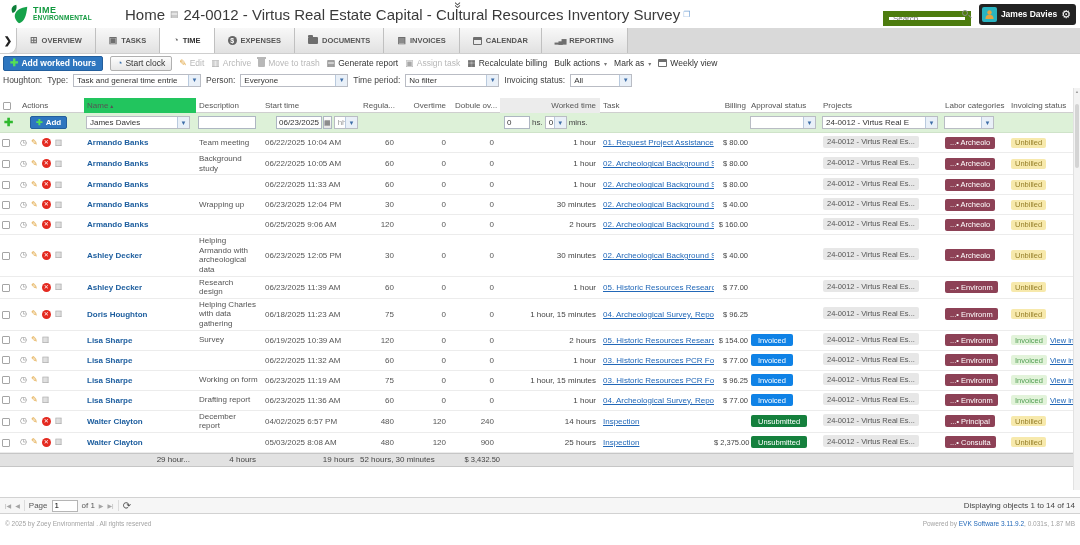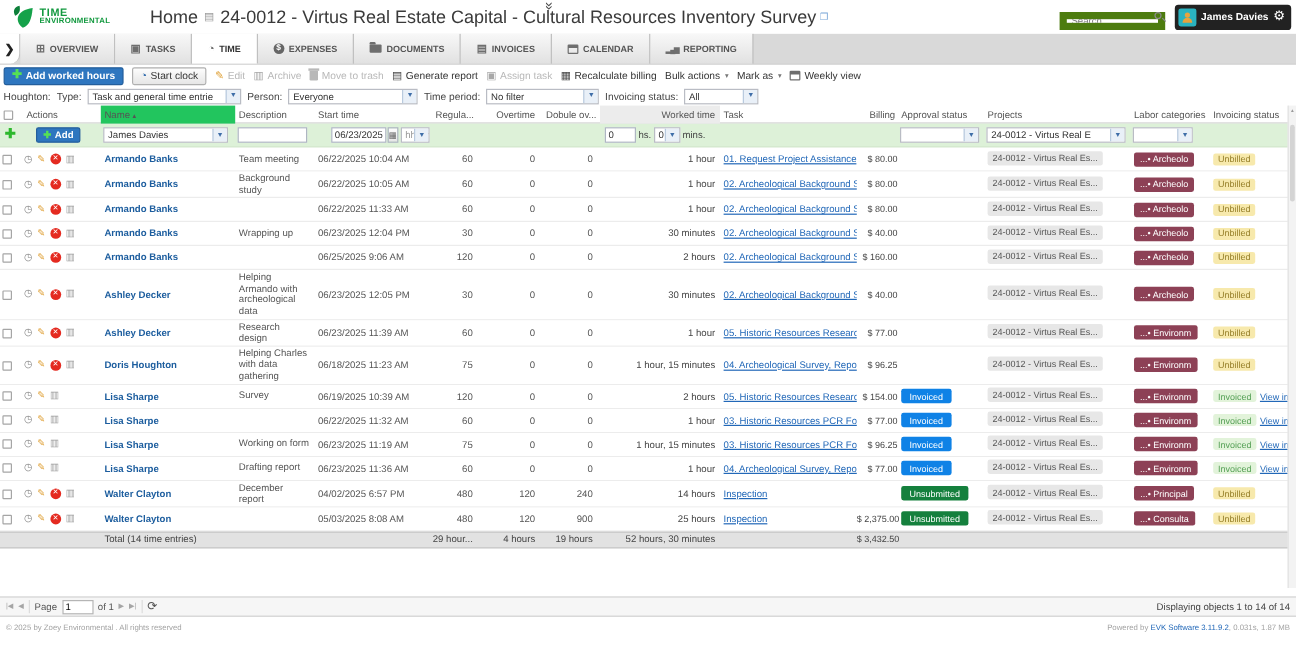--- a/index.html
+++ b/index.html
@@ -66,21 +66,21 @@
   
   .filterbar{height:16px;display:flex;align-items:center;gap:5px;padding:0 3px;background:#fff;font-size:8.5px;color:#444;}
   .sel{height:13px;background:#fff;border:1px solid #b9bcc4;display:inline-flex;align-items:center;
        font-size:8px;color:#333;position:relative;padding:0 15px 0 3px;white-space:nowrap;overflow:hidden;}
   .sel .trig{position:absolute;right:0;top:0;bottom:0;width:12px;background:#e9f0f8;border-left:1px solid #b9cade;
              display:flex;align-items:center;justify-content:center;color:#3f6ea8;font-size:6px;}
   .sel.placeholder{color:#999;}
 
   
   .grid{display:grid;grid-template-columns:16px 68px 112px 66px 98px 40px 52px 48px 100px 114px 34px 72px 122px 66px 72px;}
-  .thead{height:15px;align-items:center;font-size:8px;color:#555;background:#fff;border-bottom:1px solid #cfcfcf;}
+  .thead{height:15px;align-items:center;font-size:8px;color:#555;background:#fff;border-bottom:1px solid #cfcfcf;margin-top:10px;}
   .hc{padding:0 3px;white-space:nowrap;overflow:hidden;}
   .hdr-name{background:#22c55e;height:15px;display:flex;align-items:center;gap:2px;}
   .sort{font-size:6px;color:#555;}
   .h-num{text-align:right;padding-right:6px;}
   .hdr-worked{background:#ececec;text-align:right;height:15px;line-height:15px;padding-right:4px;}
   .h-bill{text-align:right;padding-right:2px;}
   .chk{width:8px;height:8px;border:1px solid #a5a5a5;background:#fff;display:inline-block;border-radius:1px;vertical-align:middle;}
 
   .addrow{background:#ddf1d8;height:20px;align-items:center;border-bottom:1px solid #cfe3c9;font-size:8px;}
   .ac{padding:0 2px;display:flex;align-items:center;gap:3px;}
@@ -683,21 +683,20 @@
     <div class="c"><span class="badge b-unsub">Unsubmitted</span></div>
     <div class="c"><span class="proj">24-0012 - Virtus Real Es...</span></div>
     <div class="c"><span class="labor">...• Consulta</span></div>
     <div class="c inv-c"><span class="st st-unbilled">Unbilled</span></div>
   </div>
     </div>
 
   <div class="grid totalrow">
     <div></div>
       <div></div>
-    <div class="total-label">Total (14 time entries)</div>
     <div class="num-c">29 hour...</div>
     <div class="num-c">4 hours</div>
     <div class="num-c">19 hours</div>
     <div class="worked-c">52 hours, 30 minutes</div>
     <div></div>
     <div class="bill-c">$ 3,432.50</div>
     <div></div>
       <div></div>
       <div></div>
       <div></div>

